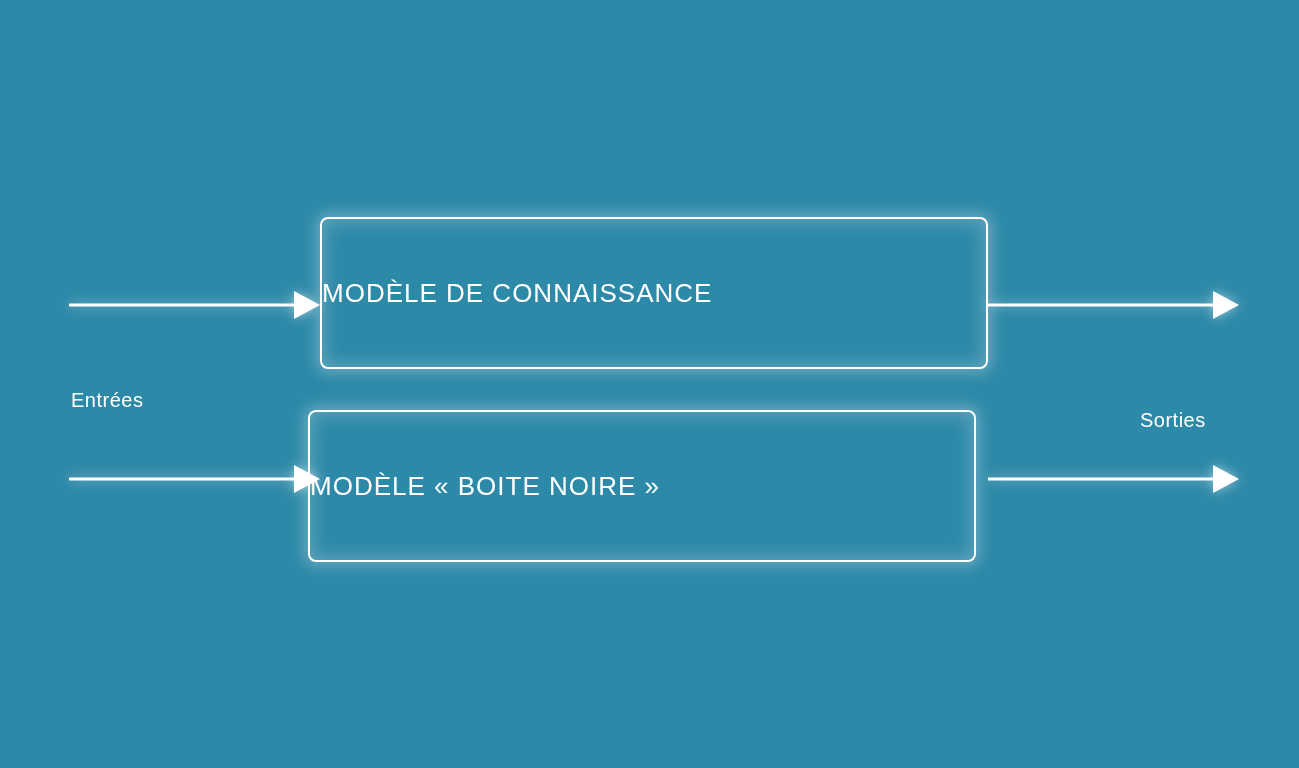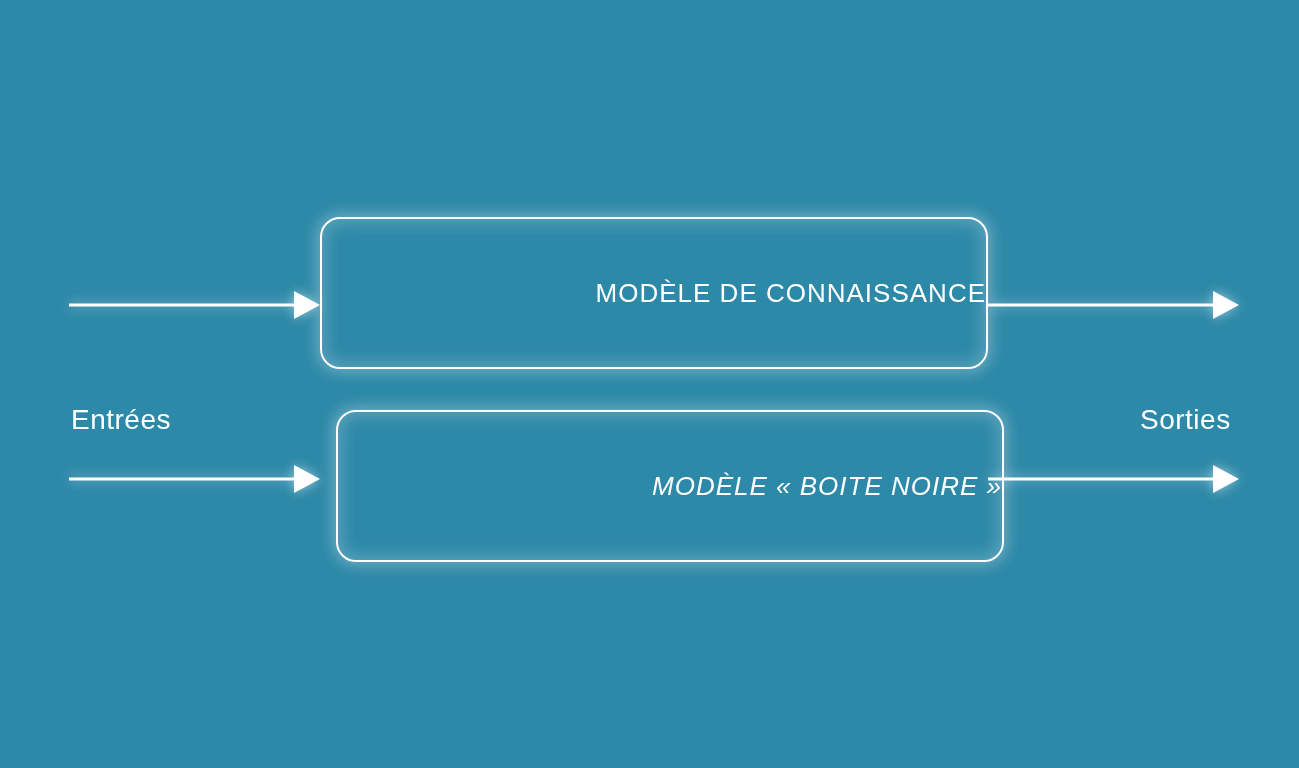--- a/index.html
+++ b/index.html
@@ -7,34 +7,34 @@
       width: 1299px; height: 768px; overflow: hidden;
       background: #2d89a8;
       font-family: "Liberation Sans", "DejaVu Sans", sans-serif;
       color: #ffffff;
       position: relative;
     }
     .canvas { position: absolute; left: 0; top: 0; width: 1299px; height: 768px; }
     .box {
       position: absolute;
       border: 2.5px solid #ffffff;
-      border-radius: 20px;
+      border-radius: 8px;
       box-sizing: border-box;
       box-shadow: 0 0 14px 4px rgba(255,255,255,0.28), inset 0 0 16px 4px rgba(255,255,255,0.22);
-      display: flex; flex-direction: column; align-items: flex-end; justify-content: center;
+      display: flex; flex-direction: column; align-items: flex-start; justify-content: center;
       text-align: center;
       font-size: 26px; letter-spacing: 1px; line-height: 35px;
     }
     #box1 { left: 320px; top: 217px; width: 668px; height: 152px; }
-    #box2 { left: 336px; top: 410px; width: 668px; height: 152px; font-style: italic; }
+    #box2 { left: 308px; top: 410px; width: 668px; height: 152px; }
     .side-label {
-      position: absolute; font-size: 28px; top: 404px; letter-spacing: 0.5px;
+      position: absolute; font-size: 20px; top: 389px; letter-spacing: 0.5px;
     }
     #label-in { left: 71px; }
-    #label-out { left: 1140px; }
+    #label-out { left: 1140px; margin-top: 20px; }
     svg.arrows { position: absolute; left: 0; top: 0; filter: drop-shadow(0 0 6px rgba(255,255,255,0.55)); }
   </style>
 </head>
 <body>
 
 <div class="canvas">
   <svg class="arrows" width="1299" height="768">
     <g>
       <line x1="69" y1="305" x2="298" y2="305" stroke="#fff" stroke-width="3"></line>
       <polygon points="294,291 320,305 294,319" fill="#fff"></polygon>

